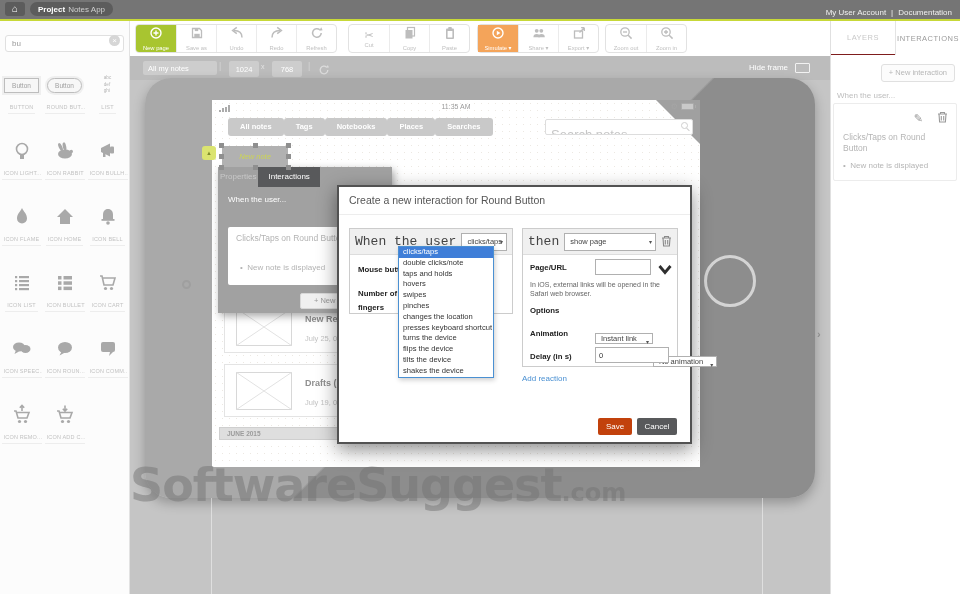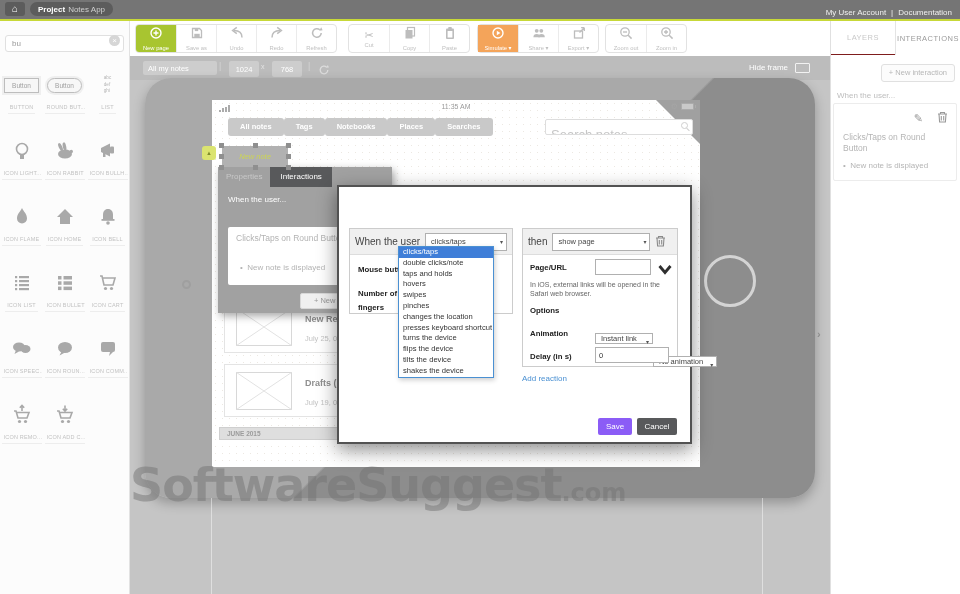--- a/index.html
+++ b/index.html
@@ -117,51 +117,51 @@
 
   
   #selbadge{position:absolute;left:72px;top:90px;width:14px;height:14px;background:#dbe470;border-radius:3px;
        text-align:center;font-size:6px;line-height:14px;color:#7f8c2a;z-index:11;}
   #selitem{position:absolute;left:92px;top:90px;width:66px;height:21px;background:#b1b1b1;z-index:11;
        text-align:center;line-height:21px;font-size:7.5px;color:#ccd455;font-style:italic;}
   .h{position:absolute;width:5px;height:5px;background:#8f8f8f;}
   #cpanel{position:absolute;left:88px;top:111px;width:174px;height:146px;background:#a1a1a1;
        box-shadow:2px 3px 8px rgba(0,0,0,0.35);z-index:10;}
   #cpanel .tabs{display:flex;height:20px;}
-  #cpanel .tabp{padding:0 8px;line-height:20px;font-size:8px;color:#c8c8c8;}
+  #cpanel .tabp{padding:0 2px;line-height:20px;font-size:8px;color:#c8c8c8;}
   #cpanel .tabi{background:#58595b;color:#fff;padding:0 10px;line-height:20px;font-size:8px;}
   #cpanel .when{position:absolute;left:10px;top:28px;font-size:8px;color:#fff;}
   #ccard{position:absolute;left:10px;top:60px;width:152px;height:58px;background:#fff;border-radius:2px;}
   #ccard .ttl{position:absolute;left:8px;top:6px;width:112px;font-size:8.5px;color:#b3b3b3;line-height:1.3;}
   #ccard .itm{position:absolute;left:12px;top:36px;font-size:8px;color:#b3b3b3;}
   #cnew{position:absolute;left:82px;top:126px;width:86px;height:16px;background:#f0f0f0;border:1px solid #d8d8d8;
        border-radius:2px;font-size:7.5px;color:#9a9a9a;line-height:14px;text-align:center;white-space:nowrap;overflow:hidden;box-sizing:border-box;}
 
   
   #modal{position:absolute;left:207px;top:129px;width:351px;height:255px;background:#fff;border:2px solid #525252;
        box-shadow:0 6px 18px rgba(0,0,0,0.45);z-index:30;box-sizing:content-box;}
   #m-title{position:absolute;left:0;top:0;right:0;height:27px;border-bottom:1px solid #ededed;
        font-size:10.5px;color:#555;line-height:27px;padding-left:10px;}
   .mbox{position:absolute;border:1px solid #ccc;box-sizing:border-box;background:#fff;}
   #m-left{left:10px;top:41px;width:164px;height:86px;}
   #m-right{left:183px;top:41px;width:156px;height:139px;}
   .mhead{height:25px;background:#f0f0f0;border-bottom:1px solid #ddd;display:flex;align-items:center;padding:0 5px;gap:5px;}
-  .mlabel{font-size:10px;color:#444;white-space:nowrap;}
+  .mlabel{font-size:13px;color:#444;white-space:nowrap;font-family:Liberation Mono, monospace;}
   .blabel{position:absolute;font-size:7.8px;font-weight:bold;color:#222;}
   .msel{position:relative;background:#fff;border:1px solid #b0b0b0;height:16px;font-size:7.5px;color:#444;
        line-height:16px;padding:0 13px 0 5px;white-space:nowrap;overflow:hidden;box-sizing:content-box;}
   .msel .ar{position:absolute;right:3px;top:0;font-size:6px;color:#555;}
   .minput{position:absolute;border:1px solid #b0b0b0;height:14px;font-size:7.5px;color:#333;padding:0 3px;outline:none;background:#fff;}
   #dropdown{position:absolute;left:59px;top:59px;width:94px;height:130px;background:#fff;border:1px solid #4a90d2;
        z-index:40;box-shadow:1px 2px 5px rgba(0,0,0,0.2);overflow:hidden;}
   .ddi{height:10.8px;line-height:10.8px;padding-left:4px;font-size:7.6px;color:#333;white-space:nowrap;}
   .ddi.selected{background:#3f7ed8;color:#fff;}
   #m-note{position:absolute;left:7px;top:51px;width:146px;font-size:7px;color:#666;line-height:1.3;}
   #addreaction{position:absolute;left:183px;top:187px;font-size:8px;color:#4a90d2;}
-  #m-save{position:absolute;left:259px;top:231px;width:34px;height:17px;background:#8b5cf6;color:#fff;
+  #m-save{position:absolute;left:259px;top:231px;width:34px;height:17px;background:#c2410c;color:#fff;
        font-size:8px;line-height:17px;text-align:center;border-radius:2px;}
   #m-cancel{position:absolute;left:298px;top:231px;width:40px;height:17px;background:#58595b;color:#fff;
        font-size:8px;line-height:17px;text-align:center;border-radius:2px;}
 
   
   #wm{position:absolute;left:0;right:0;top:402px;text-align:left;z-index:20;
        color:rgba(115,115,115,0.5);font-family:"DejaVu Sans",sans-serif;font-weight:bold;pointer-events:none;}
   #wm .big{font-size:46px;letter-spacing:-1px;}
   #wm .small{font-size:24px;}
   #collapse{position:absolute;left:687px;top:272px;color:#8e8e8e;font-size:11px;font-weight:bold;z-index:6;}
@@ -558,20 +558,21 @@
       </div>
       <div class="when">When the user...</div>
       <div id="ccard">
         <span class="ttl">Clicks/Taps on Round Button</span>
         <span class="itm"><span>•</span>&nbsp;&nbsp;<span>New note is displayed</span></span>
       </div>
       <div id="cnew">+ New interaction</div>
     </div>
 
     <div id="modal">
+      <div id="m-title">Create a new interaction for Round Button</div>
 
       <div class="mbox" id="m-left">
         <div class="mhead">
           <span class="mlabel">When the user</span>
           <span class="msel" style="width:76px;">
             <span>clicks/taps</span>
             <span class="ar">▾</span>
           </span>
         </div>
         <span class="blabel" style="left:8px;top:36px;">Mouse button</span>

